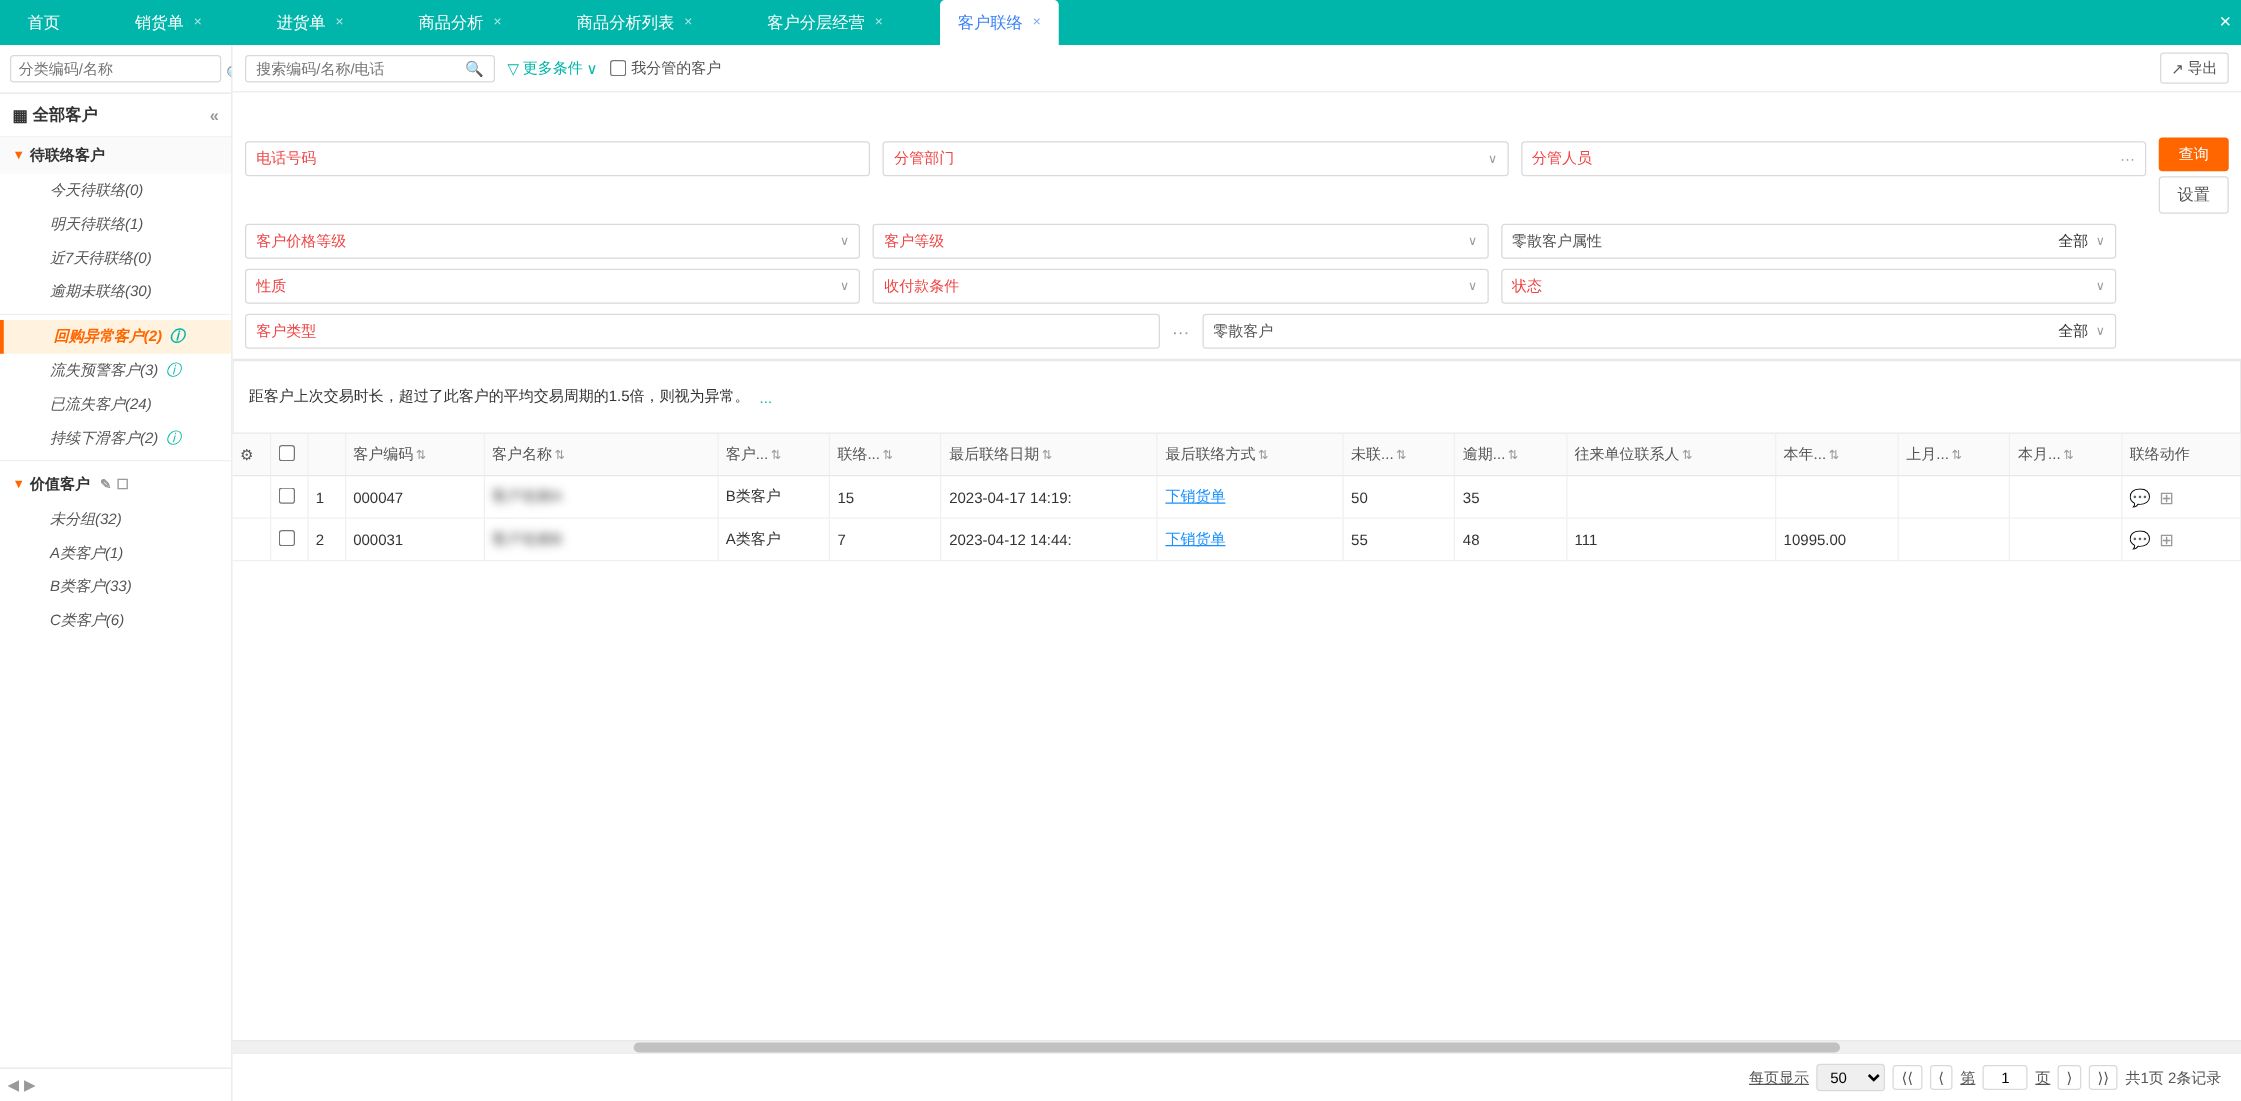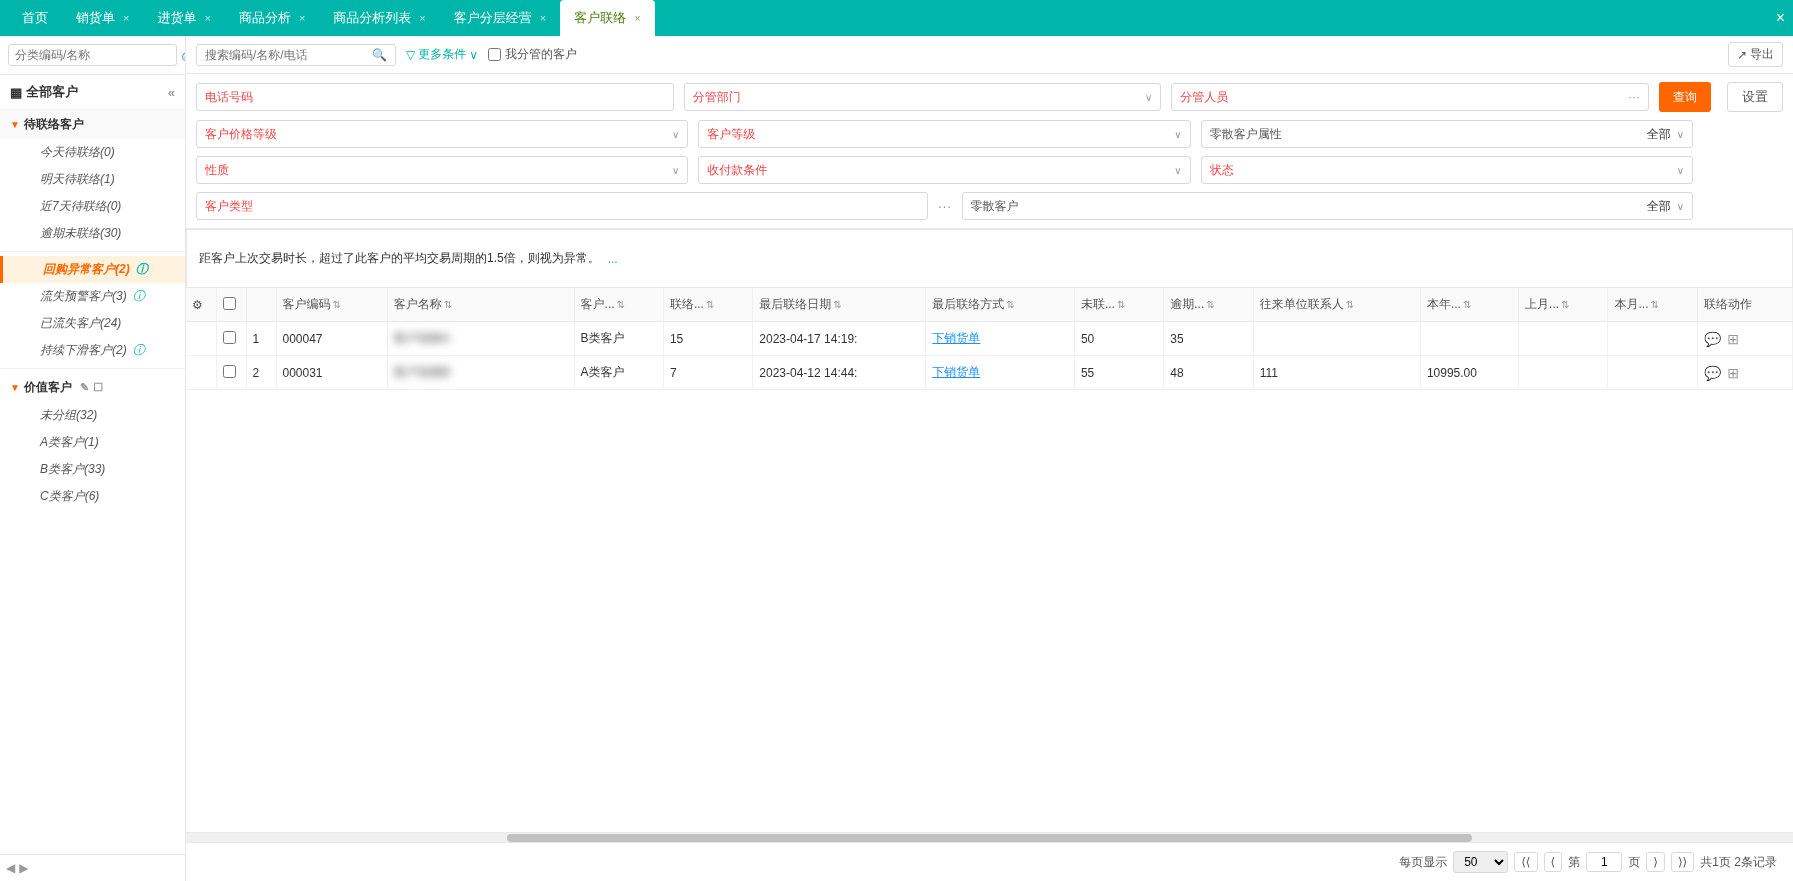--- a/index.html
+++ b/index.html
@@ -3,28 +3,29 @@
   <meta charset="utf-8">
   <style>
     * { box-sizing: border-box; margin: 0; padding: 0; }
     body { font-family: 'Microsoft YaHei', Arial, sans-serif; font-size: 12px; background: #f0f2f5; color: #333; }
 
     
     .top-nav {
       display: flex; align-items: center;
       background: #00b5a9; height: 36px; padding: 0 8px;
       position: relative;
+      gap: 32px;
     }
     .top-nav-item {
       color: #fff; padding: 0 14px; height: 36px; line-height: 36px;
       cursor: pointer; font-size: 13px; white-space: nowrap;
       display: flex; align-items: center; gap: 4px;
     }
     .top-nav-item.active {
-      background: #fff; color: #4d7c0f; border-radius: 4px 4px 0 0; justify-content: center;
+      background: #fff; color: #3b82f6; border-radius: 4px 4px 0 0; justify-content: center;
     }
     .top-nav-item .close-x { font-size: 11px; margin-left: 4px; opacity: 0.7; }
     .top-nav-close { margin-left: auto; color: #fff; cursor: pointer; font-size: 16px; }
 
     
     .main-layout { display: flex; height: calc(100vh - 36px); }
 
     
     .sidebar {
       width: 186px; background: #fff; border-right: 1px solid #e8e8e8;
@@ -114,21 +115,21 @@
     .filter-row:last-child { margin-bottom: 0; }
     .filter-field {
       flex: 1; display: flex; align-items: center;
       border: 1px solid #d9d9d9; border-radius: 3px;
       padding: 4px 8px; background: #fff; min-height: 28px;
       cursor: pointer; position: relative;
     }
     .filter-field .label { color: #ef4444; font-size: 12px; flex: 1; }
     .filter-field .arrow { color: #999; font-size: 10px; }
     .filter-action-btns {
-      display: flex; gap: 16px; flex-shrink: 0;
+      display: flex; flex-direction: column; gap: 4px; flex-shrink: 0; margin-top: 28px;
     }
     .btn-query {
       background: #ff6600; color: #fff; border: none; border-radius: 3px;
       padding: 5px 14px; cursor: pointer; font-size: 12px;
     }
     .btn-settings {
       background: #fff; color: #555; border: 1px solid #d9d9d9; border-radius: 3px;
       padding: 5px 14px; cursor: pointer; font-size: 13px;
     }
     .filter-dots { color: #999; cursor: pointer; font-size: 14px; }
@@ -173,21 +174,21 @@
     .action-icon { color: #999; cursor: pointer; font-size: 14px; }
 
     .settings-icon { color: #555; cursor: pointer; }
 
     
     .pagination {
       display: flex; align-items: center; justify-content: flex-end;
       padding: 8px 16px; background: #fff; border-top: 1px solid #e8e8e8;
       gap: 6px; font-size: 12px;
     }
-    .pagination-label { color: #555; }
+    .pagination-label { color: #555; text-decoration: underline; }
     .page-size-select {
       border: 1px solid #d9d9d9; border-radius: 3px;
       padding: 2px 6px; font-size: 12px; cursor: pointer;
     }
     .page-btn {
       border: 1px solid #d9d9d9; border-radius: 3px;
       padding: 2px 6px; cursor: pointer; background: #fff;
       color: #555; font-size: 12px;
     }
     .page-input {

